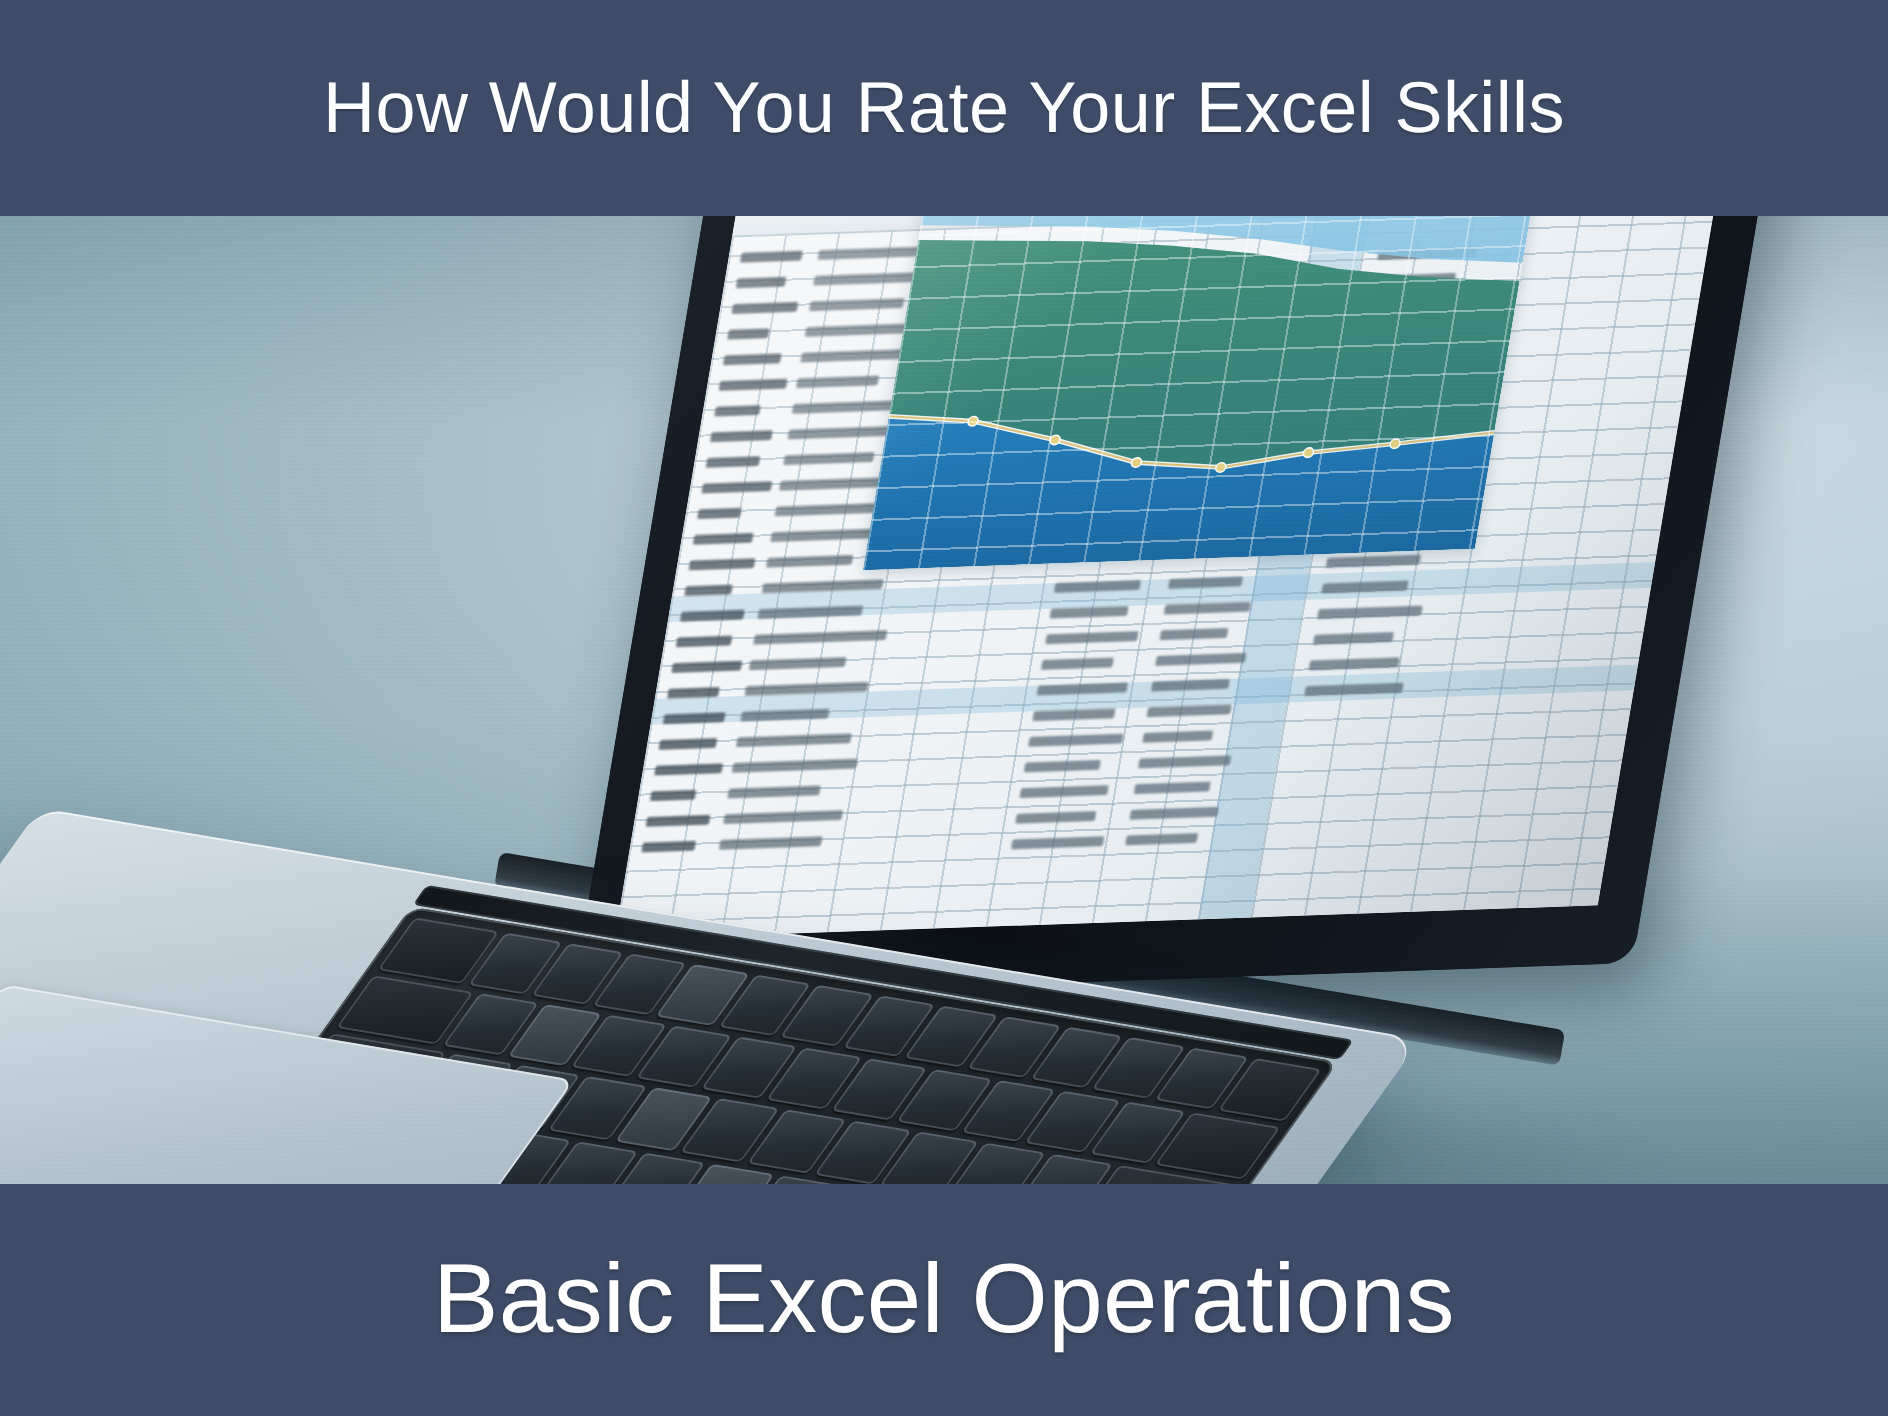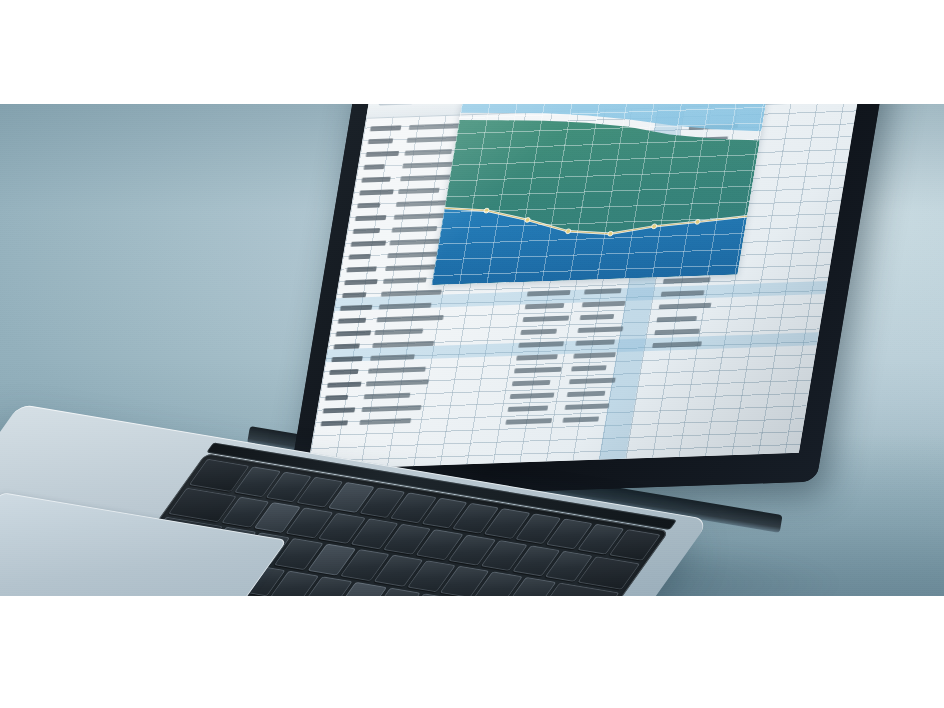--- a/index.html
+++ b/index.html
@@ -450,15 +450,21 @@
           </div>
         </div>
 
         <div class="trackpad"></div>
       </div>
     </div>
 
     <div class="grain"></div>
   </div>
 
-
+  <div class="banner banner-top">
+    <span class="banner-text">How Would You Rate Your Excel Skills</span>
+  </div>
+
+  <div class="banner banner-bottom">
+    <span class="banner-text">Basic Excel Operations</span>
+  </div>
 
 </div>
 
 </body></html>

